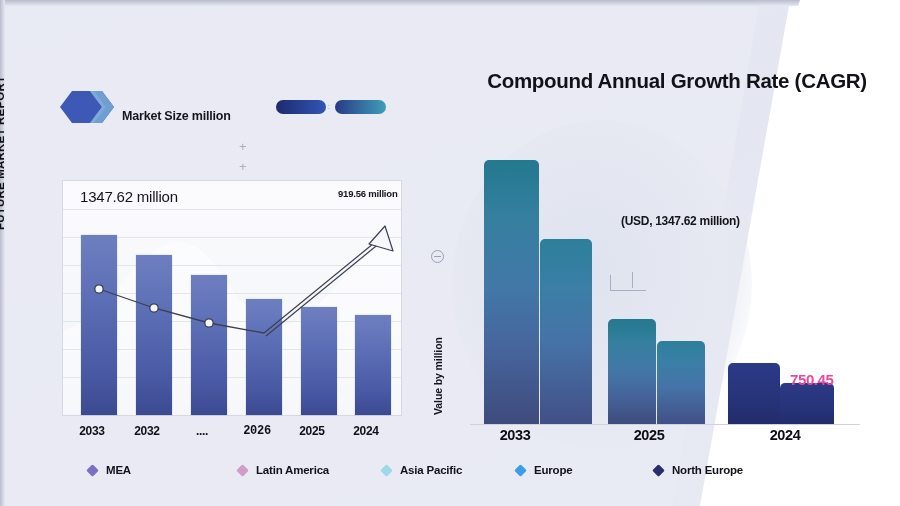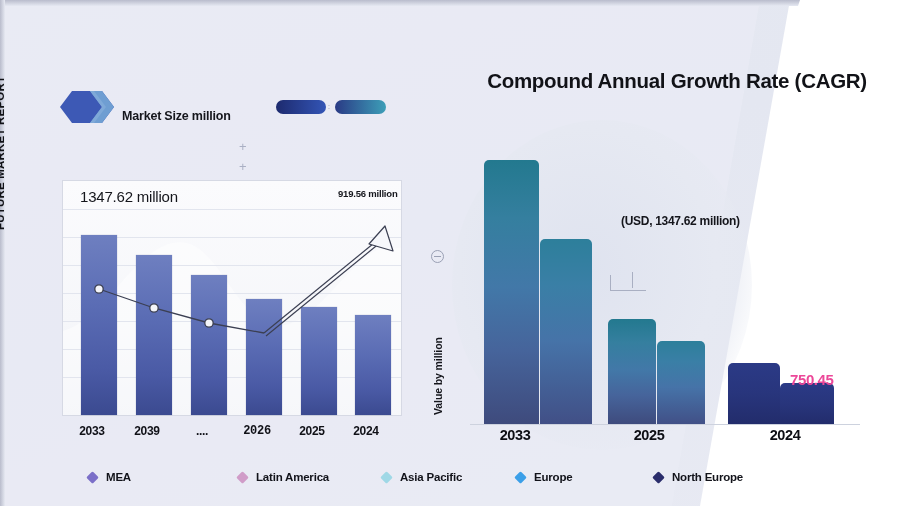--- a/index.html
+++ b/index.html
@@ -186,21 +186,21 @@
     position:absolute; left:610px; top:275px; width:36px; height:16px;
     border-left:1px solid #a9afc2; border-bottom:1px solid #a9afc2;
   }
   .bracket2 {
     position:absolute; left:632px; top:272px; width:1px; height:16px;
     background:#a9afc2;
   }
 
   
   .legend-row { position:absolute; left:0; top:464px; width:900px; height:22px; }
-  .leg-item { position:absolute; top:0; display:flex; align-items:center;margin-top:7px; }
+  .leg-item { position:absolute; top:0; display:flex; align-items:center; }
   .leg-dot {
     width:9px; height:9px; transform:rotate(45deg); border-radius:1.5px;
     margin-right:9px; flex:none;
   }
   .leg-txt {
     font-size:11.5px; font-weight:bold; color:#12131a; letter-spacing:-.2px;
     white-space:nowrap;
   }
 </style>
 </head>
@@ -269,21 +269,21 @@
       <path d="M201,152 L316,58" fill="none" stroke="#3b3f52" stroke-width="1.2"></path>
       <path d="M203,155 L318,61" fill="none" stroke="#3b3f52" stroke-width="1.2"></path>
       <path d="M322,45 L330,70 L306,63 Z" fill="#f6f7fb" stroke="#3b3f52" stroke-width="1.2" stroke-linejoin="round"></path>
     </svg>
   </div>
 
   <div class="lbl-left">1347.62 million</div>
   <div class="lbl-right">919.56 million</div>
 
   <div class="xtick" style="left:62px;  width:60px;">2033</div>
-  <div class="xtick" style="left:117px; width:60px;">2039</div>
+  <div class="xtick" style="left:117px; width:60px;">2032</div>
   <div class="xtick" style="left:172px; width:60px;">....</div>
   <div class="xtick" style="left:227px; width:60px;font-family:Liberation Mono, monospace;">2026</div>
   <div class="xtick" style="left:282px; width:60px;">2025</div>
   <div class="xtick" style="left:336px; width:60px;">2024</div>
 
   <div class="minus-circle"></div>
   <div class="axis-title-right">Value by million</div>
 
   <div class="right-title">Compound Annual Growth Rate (CAGR)</div>
   <div class="cagr-note">(USD, 1347.62 million)</div>

